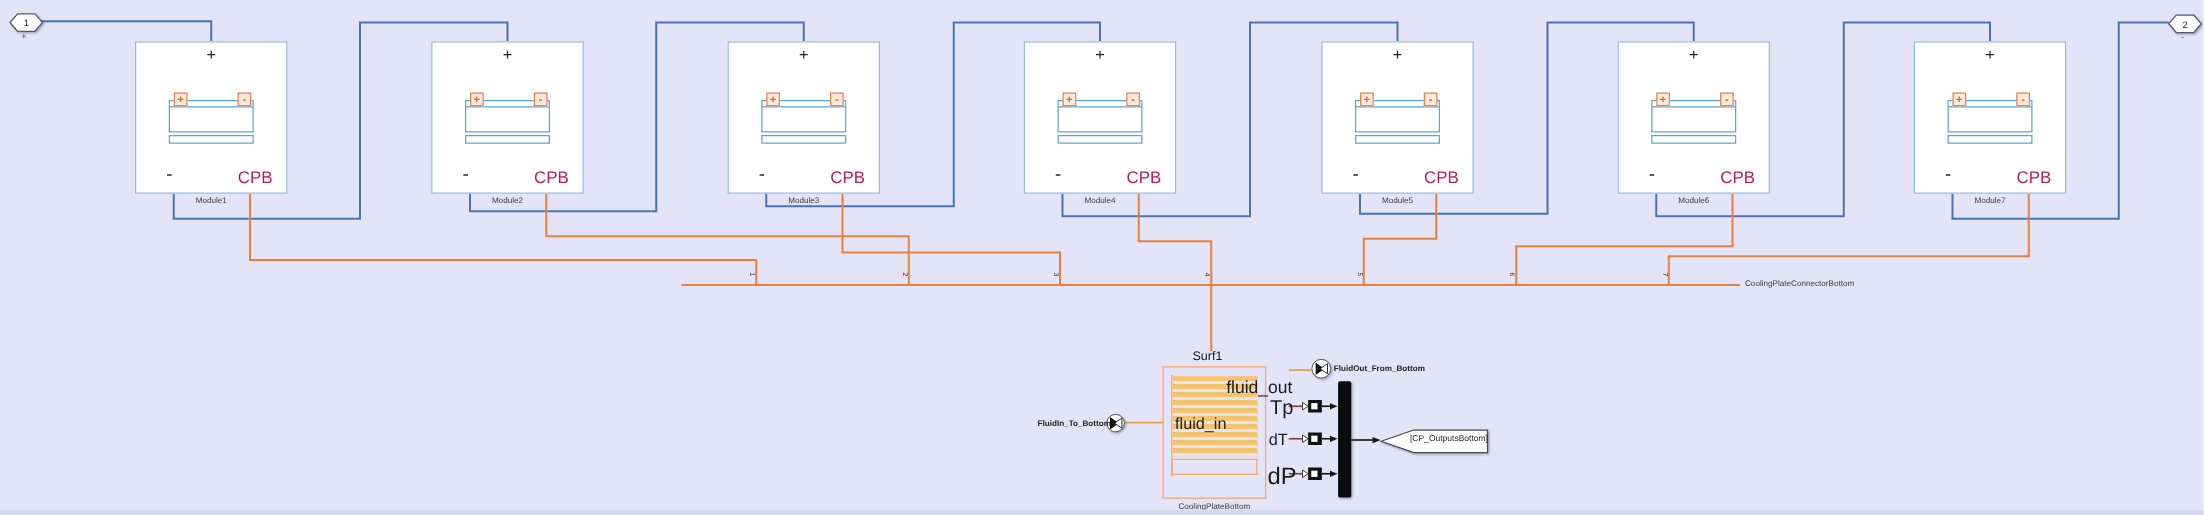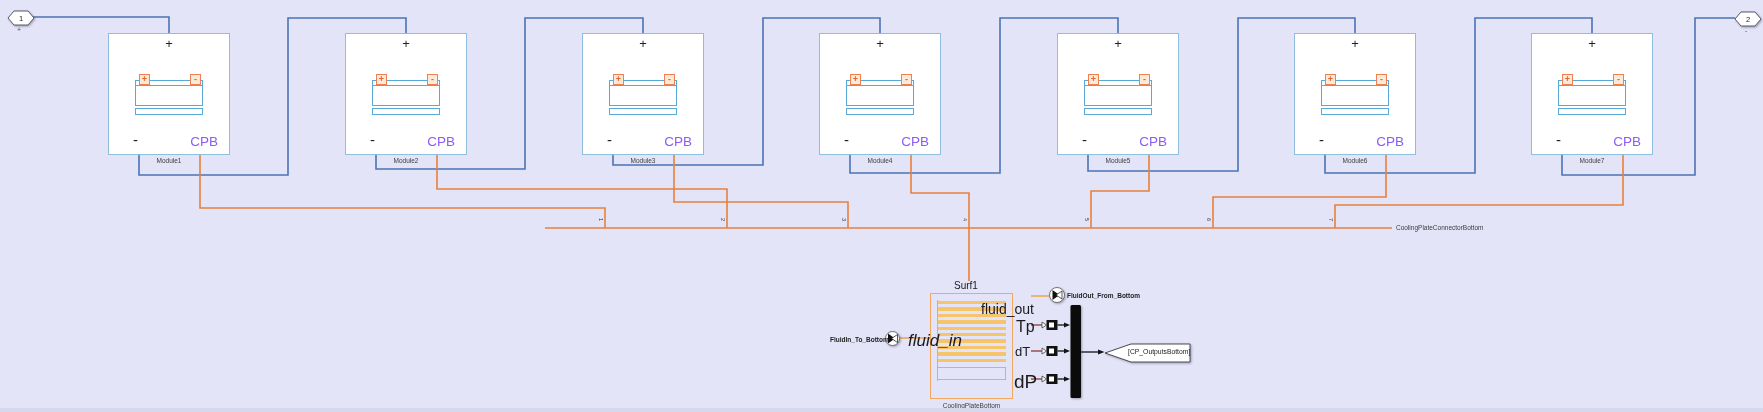--- a/index.html
+++ b/index.html
@@ -31,21 +31,21 @@
   .b-lid,.b-body,.b-base{position:absolute;left:0;width:68px;background:#fff;
     border:1px solid var(--battery_blue);box-sizing:border-box;}
   .b-lid{top:4px;height:6px;}
   .b-body{top:9px;height:21px;}
   .b-base{top:32px;height:7px;}
   .b-term{position:absolute;top:-2px;width:11px;height:11px;box-sizing:border-box;
     border:1.5px solid #f08050;background:#fcead9;color:var(--terminal_orange);
     font-size:9px;font-weight:bold;line-height:8px;text-align:center;}
   .b-term-plus{left:4px;} .b-term-minus{left:55px;}
   .m-minus{position:absolute;left:24px;bottom:6px;font-size:15px;color:#222;}
-  .m-cpb{position:absolute;right:11px;bottom:5px;font-size:13.5px;color:#8b5cf6;}
+  .m-cpb{position:absolute;right:11px;bottom:5px;font-size:13.5px;color:#be185d;}
   .m-label,.small-label{font-size:6.5px;color:#3c3c3c;white-space:nowrap;}
   .m-label{position:absolute;top:123px;left:-20px;right:-20px;text-align:center;}
 
   
   .plate{position:absolute;left:930px;top:293px;width:83px;height:106px;
     border:1.5px solid var(--plate_border);box-sizing:border-box;}
   .plate .stripes{position:absolute;left:7px;top:7px;width:68px;height:64px;
     background:repeating-linear-gradient(to bottom,var(--plate_stripe) 0 3.5px,rgba(0,0,0,0) 3.5px 6.4px);}
   .plate .channel{position:absolute;left:6px;top:6px;width:1px;height:81px;background:var(--plate_border);}
   .plate .manifold{position:absolute;left:6px;top:73px;width:69px;height:13px;
@@ -256,21 +256,21 @@
 
   <div class="small-label" style="left:1396px;top:224px;">CoolingPlateConnectorBottom</div>
 
   <div class="plate">
     <div class="channel"></div>
     <div class="stripes"></div>
     <div class="manifold"></div>
   </div>
   <div class="ptext" style="left:954px;top:280px;font-size:10px;">Surf1</div>
   <div class="ptext" style="left:981px;top:301px;font-size:14px;">fluid_out</div>
-  <div class="ptext" style="left:908px;top:331px;font-size:17px;font-style:italic;">fluid_in</div>
+  <div class="ptext" style="left:940px;top:331px;font-size:13px;">fluid_in</div>
   <div class="ptext" style="left:1016px;top:318px;font-size:16px;">Tp</div>
   <div class="ptext" style="left:1015px;top:344px;font-size:13px;">dT</div>
   <div class="ptext" style="left:1014px;top:371px;font-size:19px;">dP</div>
   <div class="small-label" style="left:930px;top:402px;width:83px;text-align:center;">CoolingPlateBottom</div>
 
   <div class="tag-label" style="left:830px;top:336px;width:54px;text-align:right;">FluidIn_To_Bottom</div>
   <div class="tag-label" style="left:1067px;top:292px;">FluidOut_From_Bottom</div>
 
   <div class="goto-label">[CP_OutputsBottom]</div>
 

